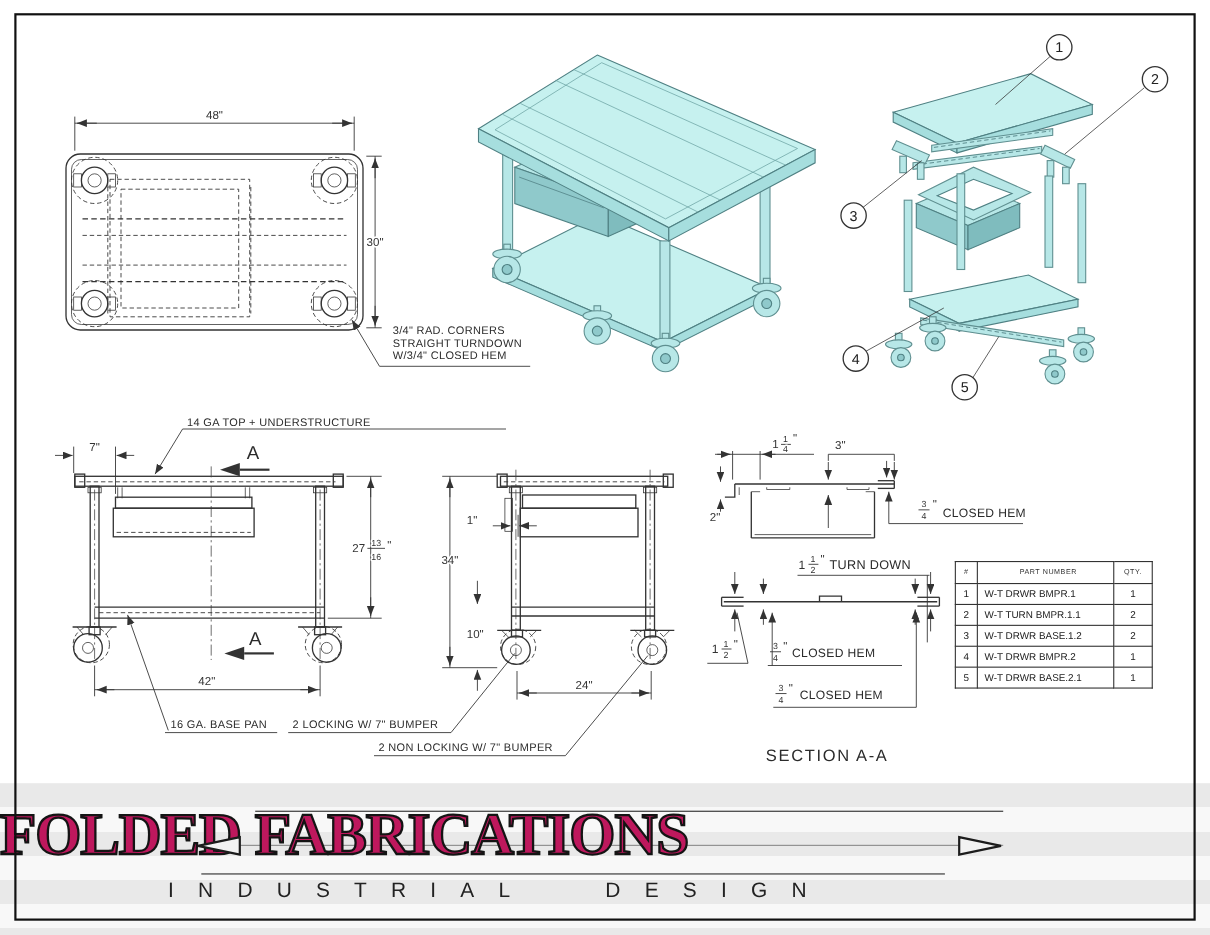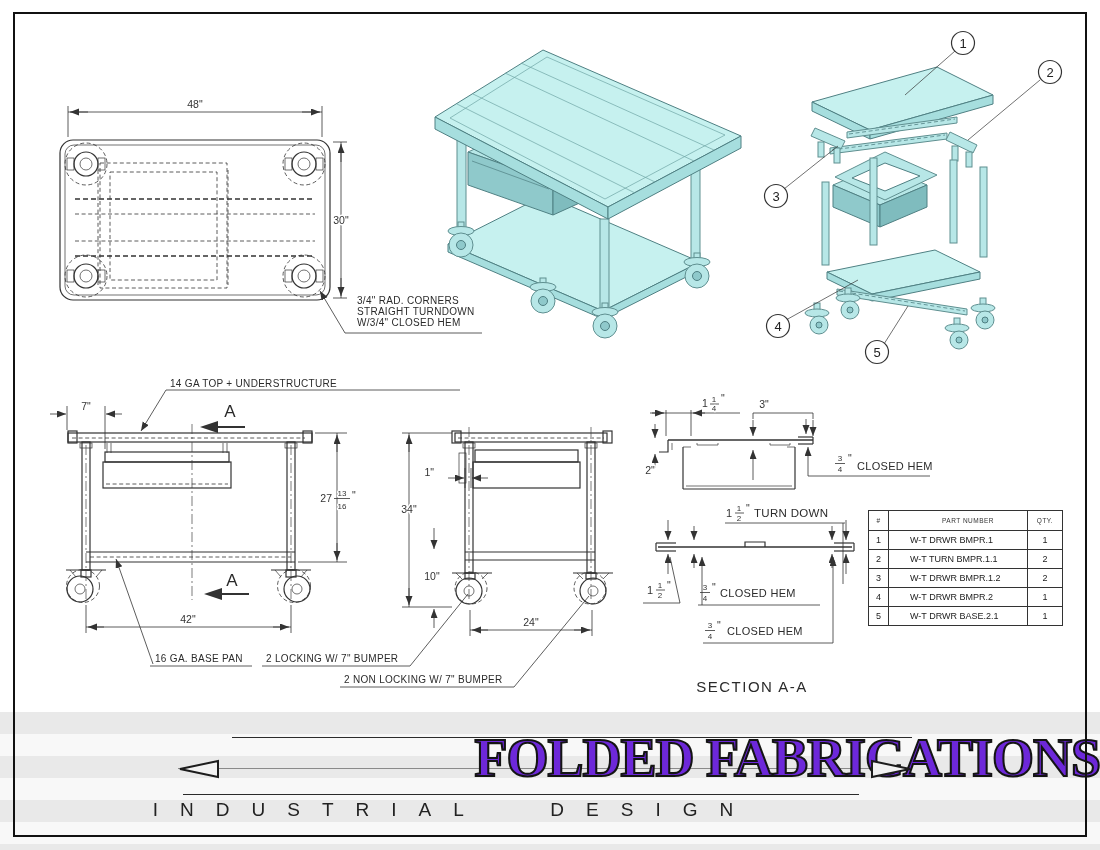--- a/index.html
+++ b/index.html
@@ -3,23 +3,23 @@
 <meta charset="utf-8">
 <style>
   html,body{margin:0;padding:0;background:#fff;}
   #sheet{position:relative;width:1100px;height:850px;background:#fff;overflow:hidden;
          font-family:"Liberation Sans",sans-serif;}
   
   .banner{position:absolute;left:0;top:712px;width:1100px;height:138px;
           background:repeating-linear-gradient(180deg,#e9e9e9 0 22px,#f8f8f8 22px 44px);}
   .logo-line{position:absolute;border-top:1.5px solid #2b2b2b;height:0;}
   .logo-centerline{position:absolute;border-top:1px solid #8a8a8a;height:0;}
-  .brand{position:absolute;left:0;top:727px;width:1100px;text-align:right;
+  .brand{position:absolute;left:0;top:727px;width:1100px;text-align:left;
          font-family:"Liberation Serif",serif;font-weight:bold;font-size:54px;line-height:62px;
-         letter-spacing:-1px;color:#6d28d9;-webkit-text-stroke:2.1px #141414;}
+         letter-spacing:-1px;color:#be185d;-webkit-text-stroke:2.1px #141414;}
   .tagline{position:absolute;left:0;top:799px;width:908px;text-align:center;
            font-family:"Liberation Sans",sans-serif;font-size:19px;letter-spacing:22px;
            word-spacing:38px;color:#222;}
   .frame{position:absolute;left:13px;top:12px;width:1070px;height:821px;
          border:2px solid #111;z-index:6;pointer-events:none;}
   .arrow-wrap{position:absolute;z-index:2;}
   svg.draw{position:absolute;left:0;top:0;z-index:3;}
   
   .ln{stroke:#333;stroke-width:1.2;fill:none;}
   .lt{stroke:#333;stroke-width:0.7;fill:none;}
@@ -40,21 +40,21 @@
   .mlite{fill:#b7e7e7;stroke:#5f8f90;stroke-width:1;}
   .balln{fill:#fff;stroke:#333;stroke-width:1.2;}
   .balltx{font-family:"Liberation Sans",sans-serif;font-size:13px;fill:#222;}
   
   .ptable{position:absolute;left:868px;top:510px;z-index:4;border-collapse:collapse;
           font-family:"Liberation Sans",sans-serif;}
   .ptable td,.ptable th{border:1px solid #333;background:#fff;}
   .ptable th{height:17px;font-size:6.5px;font-weight:normal;color:#333;letter-spacing:.5px;text-align:center;}
   .ptable td{height:16px;font-size:9px;color:#222;}
   .c-num{width:17px;text-align:center;}
-  .c-part{width:116px;text-align:left;padding-left:21px;}
+  .c-part{width:116px;text-align:left;padding-left:6px;}
   .c-qty{width:32px;text-align:center;}
 </style>
 </head>
 <body>
 
 <div id="sheet">
 
   <div class="banner">
     <div class="logo-line" style="left:232px;top:25px;width:680px;"></div>
     <div class="logo-centerline" style="left:178px;top:56px;width:734px;"></div>
@@ -85,21 +85,21 @@
       <td class="c-part">W-T DRWR BMPR.1</td>
       <td class="c-qty">1</td>
     </tr>
     <tr>
       <td class="c-num">2</td>
       <td class="c-part">W-T TURN BMPR.1.1</td>
       <td class="c-qty">2</td>
     </tr>
     <tr>
       <td class="c-num">3</td>
-      <td class="c-part">W-T DRWR BMPR.1.2</td>
+      <td class="c-part">W-T DRWR BASE.1.2</td>
       <td class="c-qty">2</td>
     </tr>
     <tr>
       <td class="c-num">4</td>
       <td class="c-part">W-T DRWR BMPR.2</td>
       <td class="c-qty">1</td>
     </tr>
     <tr>
       <td class="c-num">5</td>
       <td class="c-part">W-T DRWR BASE.2.1</td>

